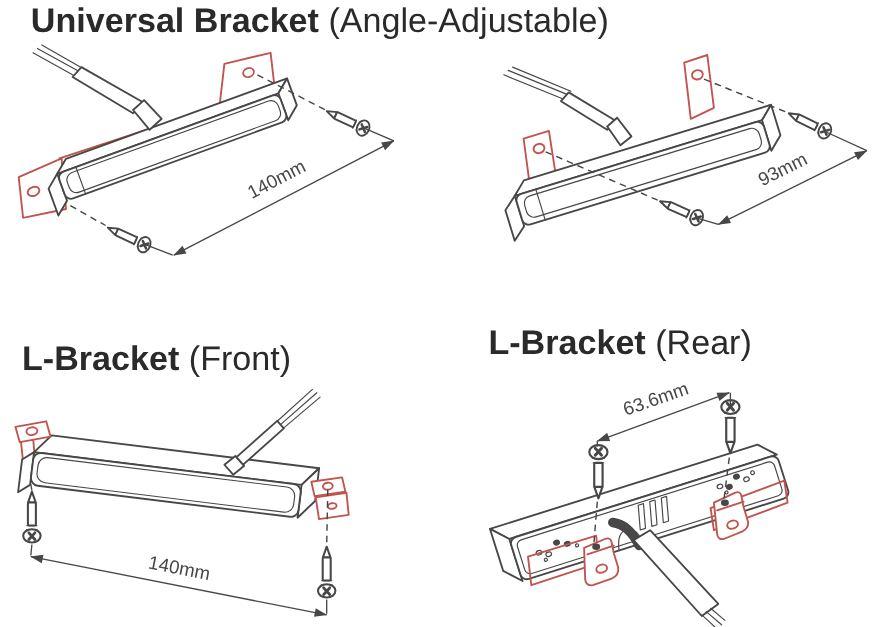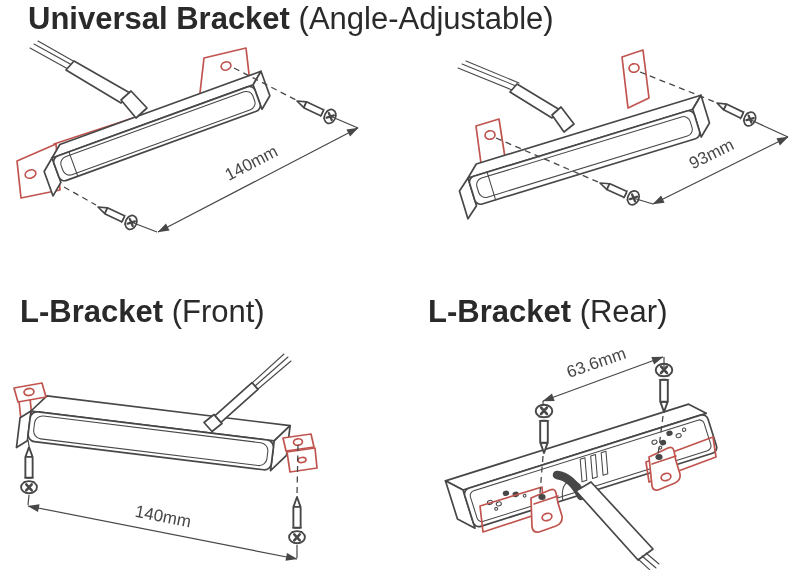--- a/index.html
+++ b/index.html
@@ -45,25 +45,25 @@
       <ellipse class="ln fw" cx="36.5" cy="0" rx="5.5" ry="7.2"></ellipse>
       <path class="dkx" d="M34,-2.5 L39.5,2.5 M39.5,-2.5 L34,2.5"></path>
     </g>
   </defs>
 </svg>
 
 <div class="sec-title" style="left:28px;top:5px">
   <span class="b">Universal Bracket</span>
   <span class="n">(Angle-Adjustable)</span>
 </div>
-<div class="sec-title" style="left:20px;top:298px">
+<div class="sec-title" style="left:20px;top:312px">
   <span class="b">L-Bracket</span>
   <span class="n">(Front)</span>
 </div>
-<div class="sec-title" style="left:428px;top:298px">
+<div class="sec-title" style="left:444px;top:298px">
   <span class="b">L-Bracket</span>
   <span class="n">(Rear)</span>
 </div>
 
 <div class="fig" style="left:10px;top:40px">
 <svg width="390" height="235" viewBox="0 0 390 235">
 
   <g>
     <polygon class="redw" points="7,121 46,104 50,150 11,158"></polygon>
     <ellipse class="red" cx="20.5" cy="134" rx="5.5" ry="4" transform="rotate(-21 20.5 134)"></ellipse>

